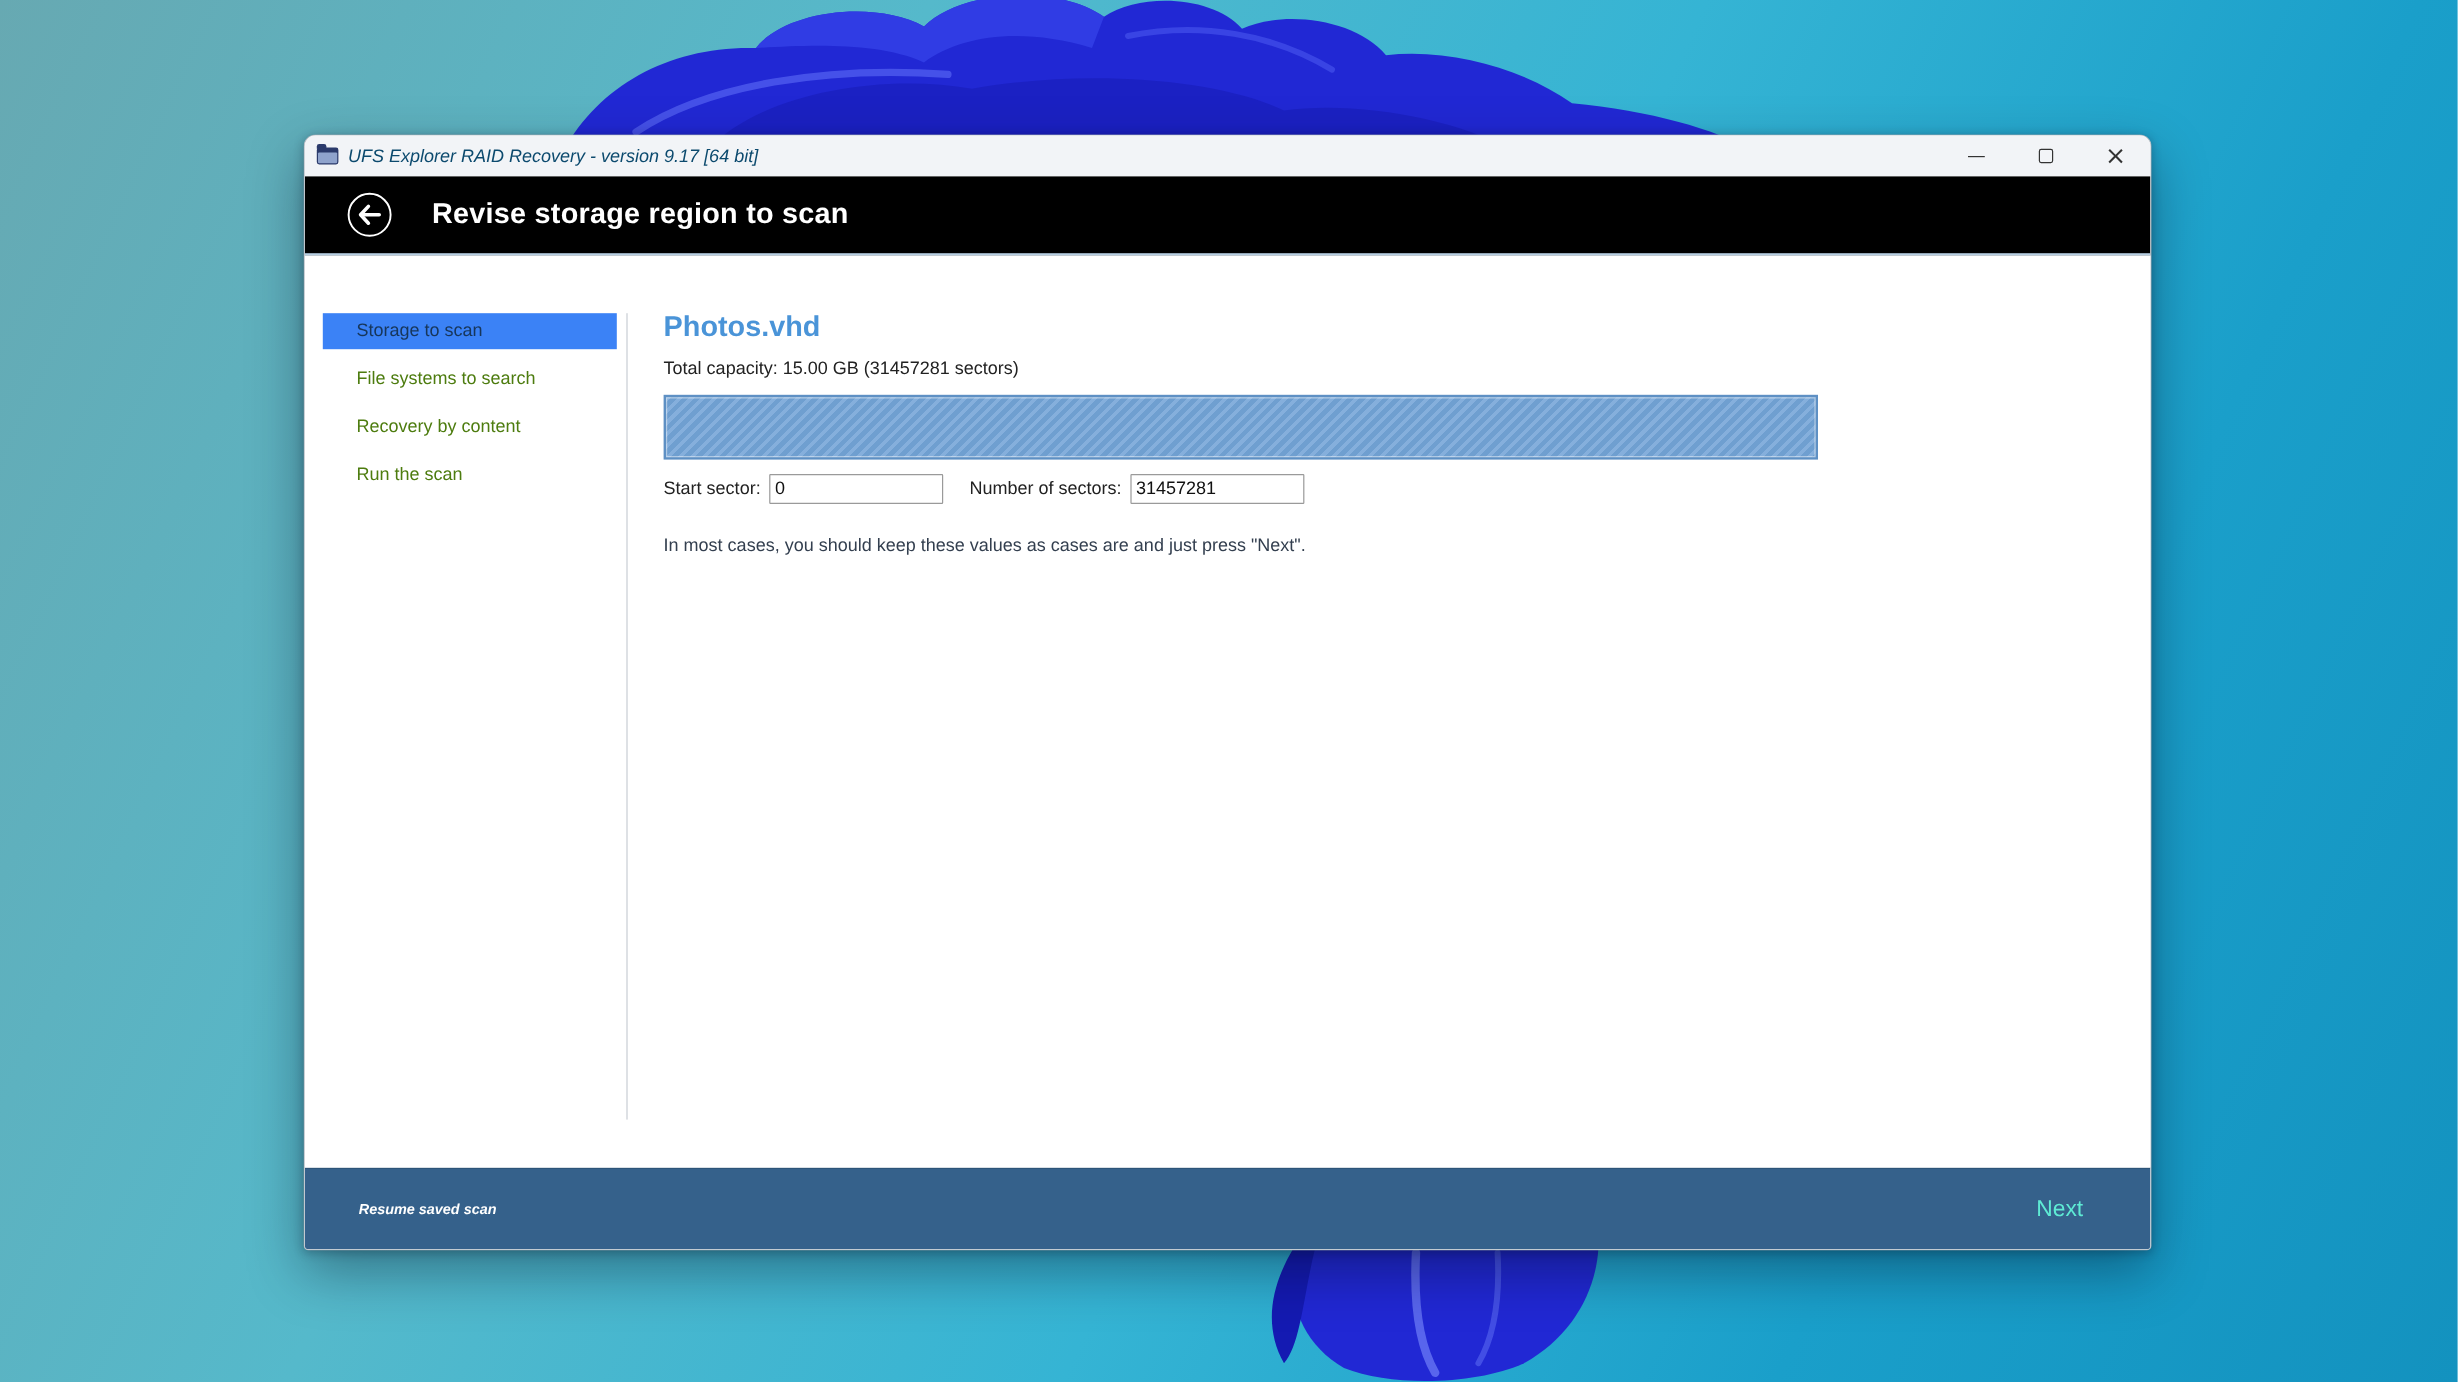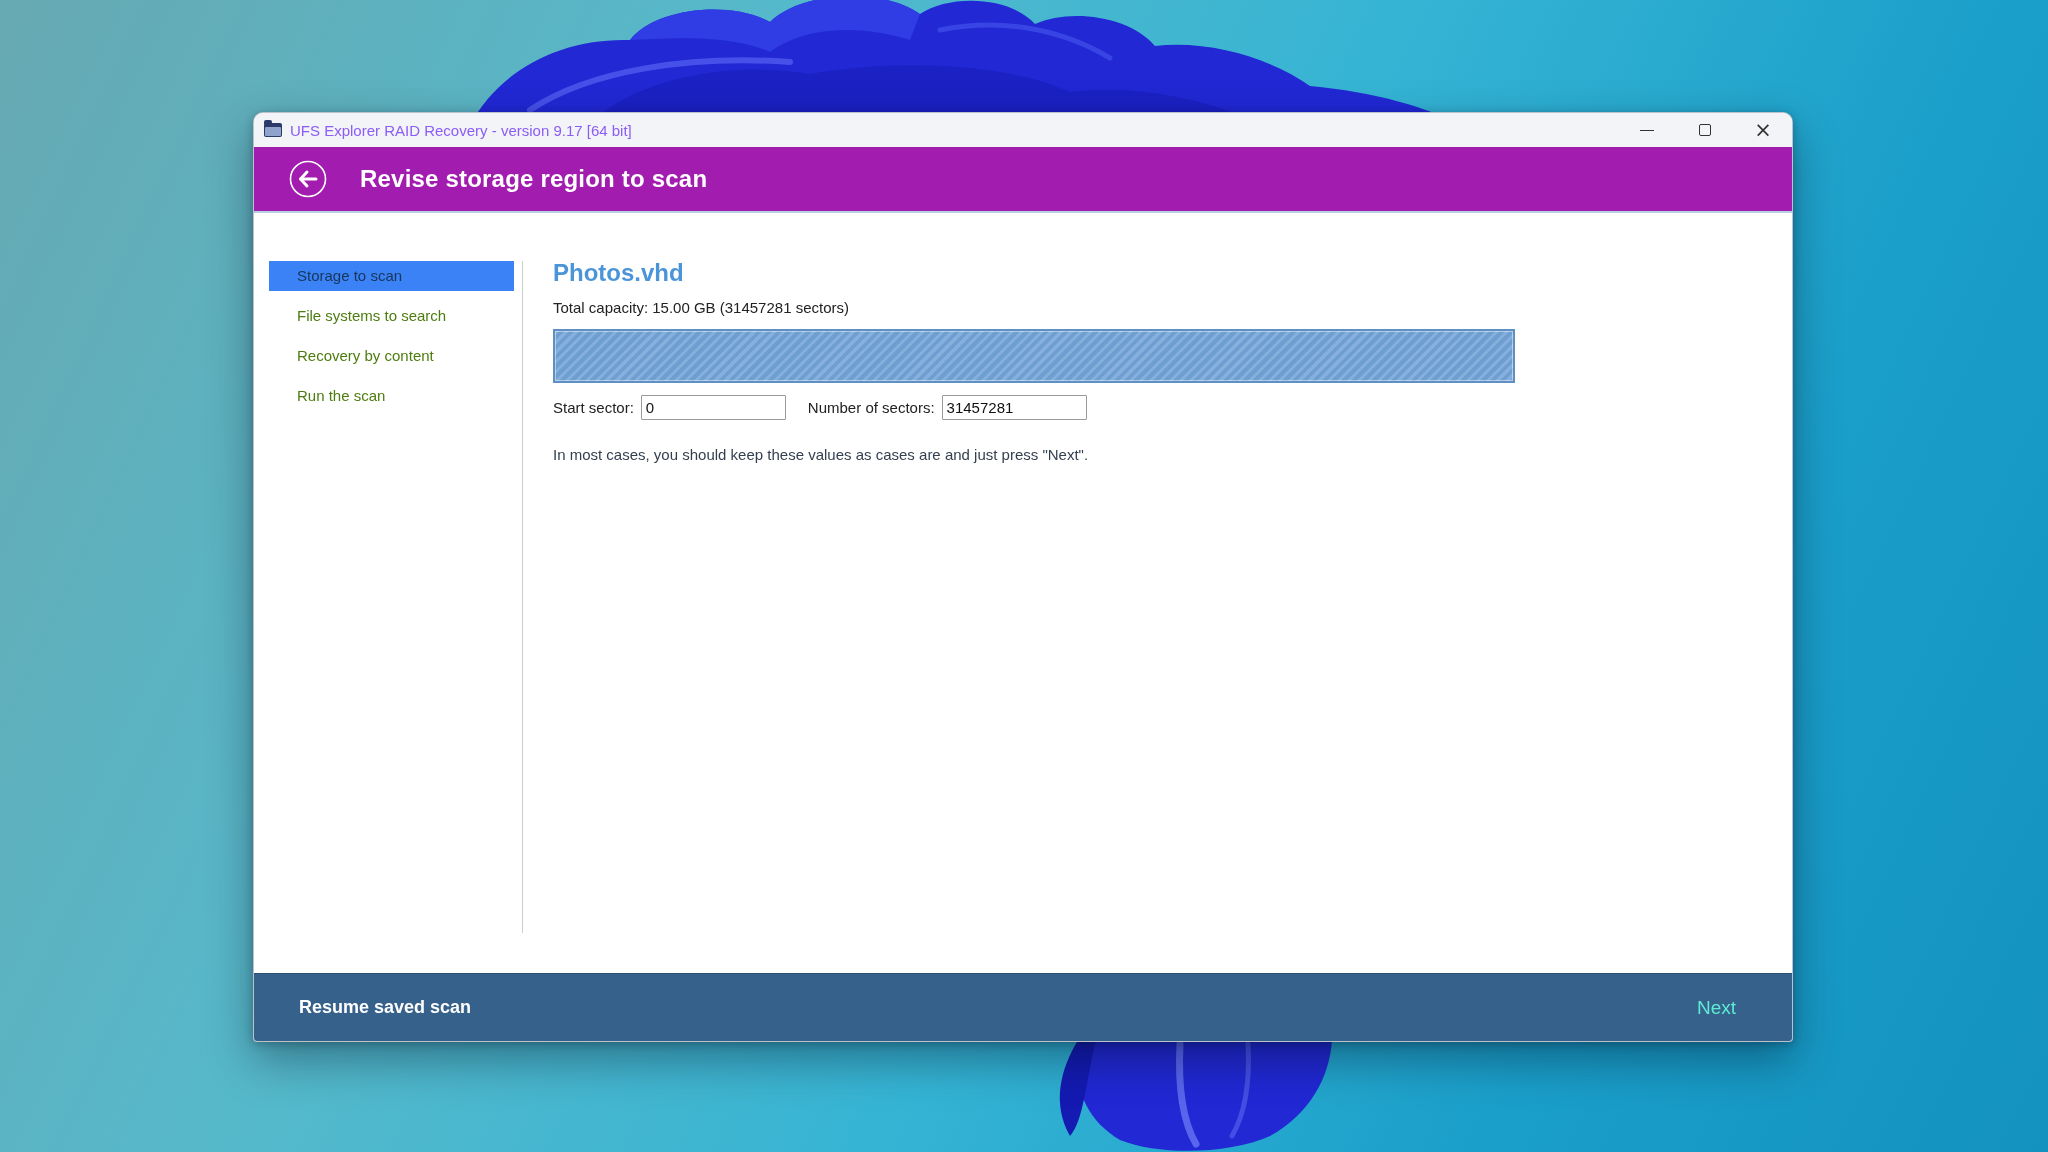--- a/index.html
+++ b/index.html
@@ -26,30 +26,30 @@
 
   
   .titlebar {
     height:34px; background:#f2f4f7; display:flex; align-items:center;
     padding-left:10px; flex:0 0 auto;
   }
   .app-icon { width:18px; height:14px; position:relative; margin-right:8px; flex:0 0 auto; }
   .app-icon .folder-back { position:absolute; left:0; top:0; width:18px; height:14px; background:#2b3a6b; border-radius:2px; }
   .app-icon .folder-tab { position:absolute; left:0; top:-3px; width:8px; height:4px; background:#2b3a6b; border-radius:2px 2px 0 0; }
   .app-icon .folder-front { position:absolute; left:1px; top:4px; width:16px; height:9px; background:#8fa3cc; border-radius:1px; }
-  .titlebar-text { font-size:15px; color:#8b5cf6; }
+  .titlebar-text { font-size:15px; color:#0c4a6e;font-style:italic; }
   .titlebar-controls { margin-left:auto; display:flex; height:100%; }
   .tb-btn { width:58px; height:100%; display:flex; align-items:center; justify-content:center; cursor:default; }
   .glyph-min { width:14px; height:0; border-top:1.6px solid #333; }
   .glyph-max { width:12px; height:12px; border:1.6px solid #333; border-radius:2px; }
   .glyph-close { font-size:21px; color:#333; line-height:1; font-family:"DejaVu Sans",sans-serif; }
 
   
   .header {
-    height:66px; background:#a21caf; flex:0 0 auto;
+    height:66px; background:#000000; flex:0 0 auto;
     display:flex; align-items:center; padding-left:34px;
     border-bottom:2px solid #b7cfe3;
   }
   .back-btn { width:40px; height:40px; margin-right:32px; cursor:pointer; }
   .header-title { color:#ffffff; font-size:24px; font-weight:700; letter-spacing:.2px; }
 
   
   .content { flex:1 1 auto; position:relative; background:#fff; display:flex; }
   .v-sep { position:absolute; left:268px; top:48px; bottom:40px; width:1px; background:#c9ced4; }
 
@@ -79,21 +79,21 @@
   }
   .gap { width:22px; }
   .note { margin-top:26px; font-size:15px; color:#333f4f; }
 
   
   .footer {
     height:68px; background:#35618b; flex:0 0 auto;
     display:flex; align-items:center; padding:0 56px 0 45px;
     border-top:1px solid rgba(0,0,0,.18);
   }
-  .footer-left { color:#fff; font-size:18px; font-weight:700; cursor:pointer; }
+  .footer-left { color:#fff; font-size:12px; font-weight:700; cursor:pointer;font-style:italic; }
   .footer-right { margin-left:auto; color:#5eead4; font-size:19px; font-weight:400; cursor:pointer;text-align:center; }
 </style>
 </head>
 <body>
 
 <svg class="bloom bloom-top" width="990" height="125" viewBox="0 0 990 125">
   <path d="M0,125 C30,70 90,38 160,40 C185,8 260,0 300,22 C330,-8 410,-14 450,14 C480,-6 540,-4 565,24 C600,8 660,16 685,46 C740,40 800,58 840,86 C905,92 960,108 990,125 Z" fill="#2128d4"></path>
   <path d="M160,40 C185,8 260,0 300,22 C330,-8 410,-14 450,14 L440,40 C380,22 330,30 300,52 C260,34 200,38 160,40 Z" fill="#3340e6" opacity=".85"></path>
   <path d="M120,125 C160,80 260,60 340,74 C430,58 540,64 600,92 C660,84 740,98 790,125 Z" fill="#1a1fbe" opacity=".8"></path>
   <path d="M60,110 C120,70 220,55 320,62" stroke="#5563f2" stroke-width="6" fill="none" stroke-linecap="round" opacity=".7"></path>

